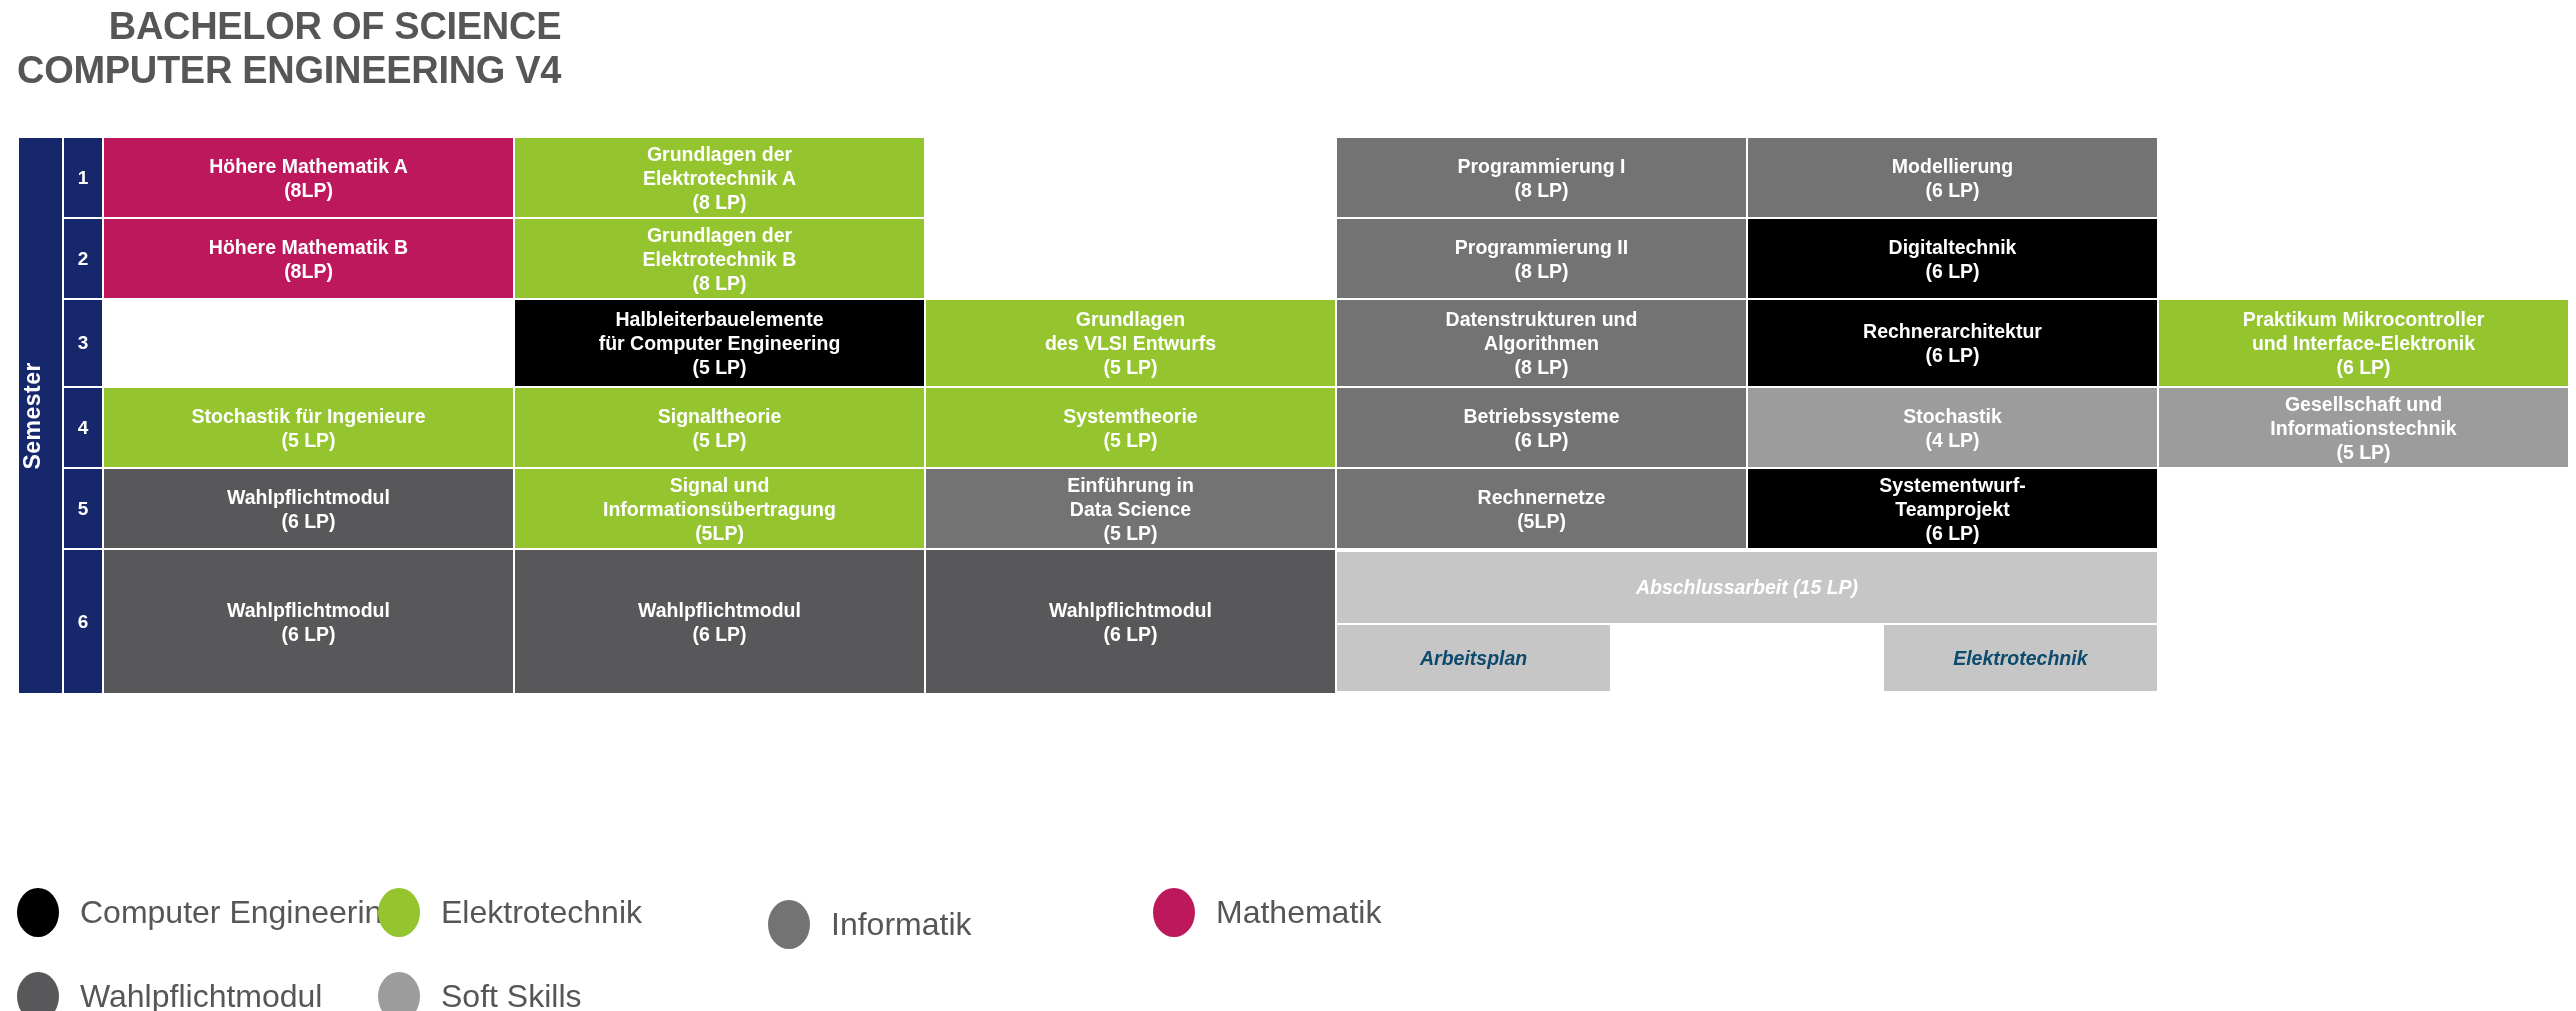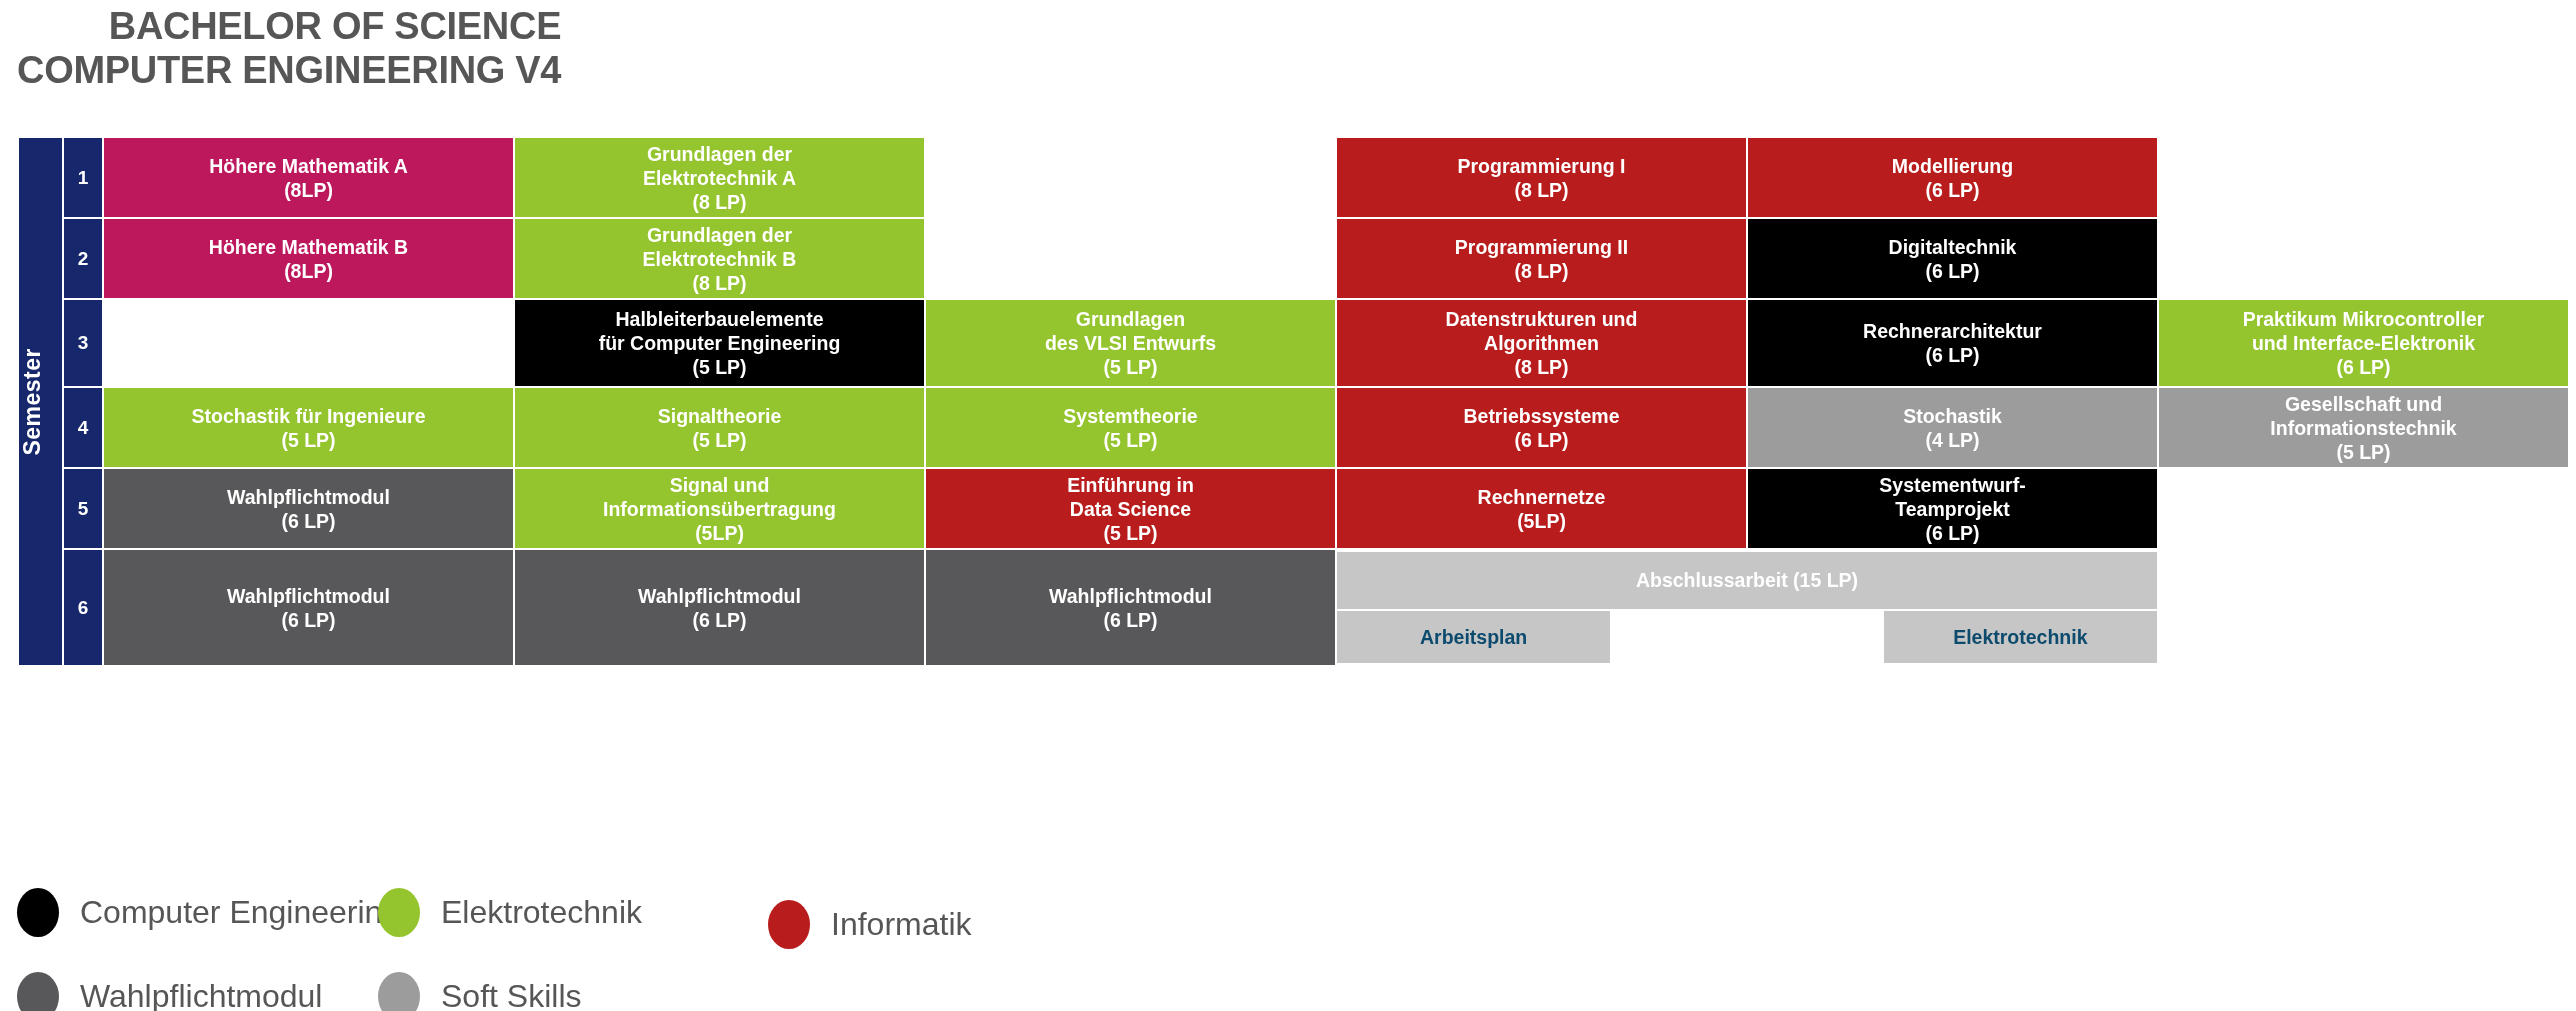--- a/index.html
+++ b/index.html
@@ -72,34 +72,34 @@
     font-weight: bold;
     padding: 3.8px 5.7px;
     box-sizing: border-box;
   }
   .cell.empty { background: transparent; }
   .cell .ln { display: block; white-space: nowrap; }
 
   
   .c-mathematik { background: #be185d; }
   .c-elektrotechnik { background: #95C52E; }
-  .c-informatik { background: #b91c1c; }
+  .c-informatik { background: #737373; }
   .c-computer-engineering { background: #000000; }
   .c-wahlpflichtmodul { background: #58585A; }
   .c-soft-skills { background: #9C9C9C; }
   .c-none { background: transparent; }
 
   
   .thesis-tbl {
     width: 100%;
     border-collapse: separate;
     border-spacing: 0 2.9px;
     table-layout: fixed;
   }
-  .thesis-tbl td { padding: 5px; }
+  .thesis-tbl td { padding: 12px; font-style: italic; }
   .thesis-main {
     background: #C6C6C6;
     color: #ffffff;
     text-align: center;
     font-weight: bold;
     font-size: 19.5px;
     height: 47px;
     vertical-align: middle;
   }
   .thesis-sub {
@@ -335,20 +335,24 @@
           <span class="legend-text">Computer Engineering</span>
         </div>
         <div class="legend-item" style="margin-left: 0px; position: absolute; left: 361px;">
           <span class="legend-dot c-elektrotechnik"></span>
           <span class="legend-text">Elektrotechnik</span>
         </div>
         <div class="legend-item" style="margin-left: 0px; position: absolute; left: 751px; margin-top: 24px;">
           <span class="legend-dot c-informatik"></span>
           <span class="legend-text">Informatik</span>
         </div>
+        <div class="legend-item" style="margin-left: 0px; position: absolute; left: 1136px;">
+          <span class="legend-dot c-mathematik"></span>
+          <span class="legend-text">Mathematik</span>
+        </div>
       </div>
     <div class="legend-row" id="legend-row-2" style="position: relative;">
         <div class="legend-item" style="margin-left: 0px; position: absolute; left: 0px;">
           <span class="legend-dot c-wahlpflichtmodul"></span>
           <span class="legend-text">Wahlpflichtmodul</span>
         </div>
         <div class="legend-item" style="margin-left: 0px; position: absolute; left: 361px;">
           <span class="legend-dot c-soft-skills"></span>
           <span class="legend-text">Soft Skills</span>
         </div>

